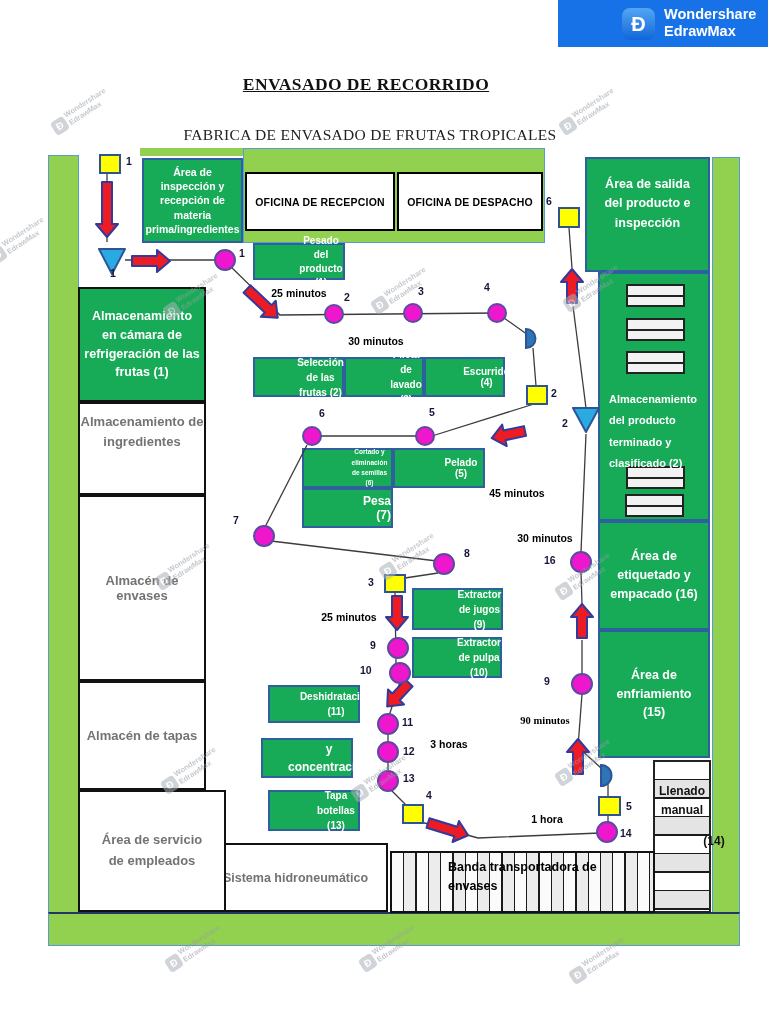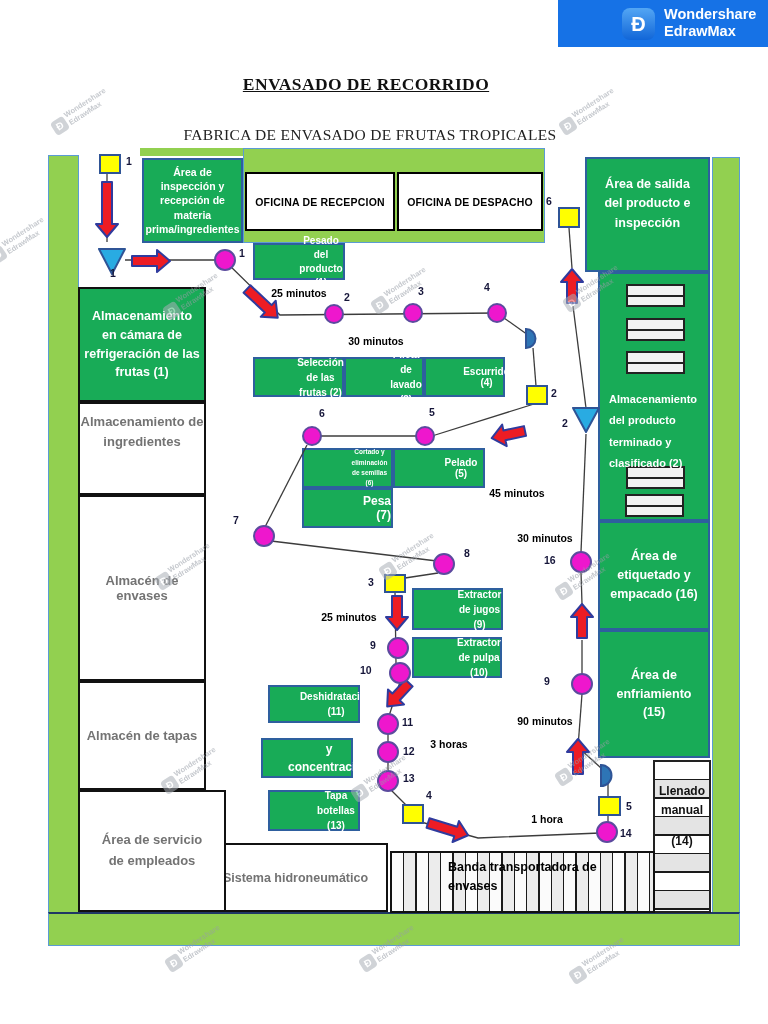--- a/index.html
+++ b/index.html
@@ -99,21 +99,21 @@
   <div class="abs greenbox" style="left:598px;top:521px;width:112px;height:109px;font-size:12.5px;line-height:1.5;padding:0 8px;">
       <span>Área de etiquetado y empacado (16)</span>
     </div>
   <div class="abs greenbox" style="left:598px;top:630px;width:112px;height:128px;font-size:12.5px;line-height:1.5;padding:0 12px;">
       <span>Área de enfriamiento (15)</span>
     </div>
 
   <div class="abs llenado" style="left:653px;top:760px;width:58px;height:153px;">
     <div class="line" style="top:22px;">Llenado</div>
     <div class="line" style="top:41px;">manual</div>
-    <div class="line" style="top:72px;">(14)</div>
+    <div class="line" style="top:72px;margin-left:32px;">(14)</div>
   </div>
 
   <div class="abs room" style="left:203px;top:843px;width:185px;height:69px;font-size:12.5px;font-weight:bold;">
       <span>Sistema hidroneumático</span>
     </div>
   <div class="abs conveyor" style="left:390px;top:851px;width:265px;height:62px;">
     <div class="cap">Banda transportadora de envases</div>
   </div>
 
   <div class="abs" style="left:78px;top:287px;width:128px;height:115px;background:#18ab57;border:2px solid #111;box-sizing:border-box;color:#fff;font-weight:bold;font-size:12.5px;line-height:1.5;display:flex;align-items:center;justify-content:center;text-align:center;padding:2px 4px;">
@@ -261,21 +261,21 @@
   <div class="num" style="left:544px;top:554px;">16</div>
   <div class="num" style="left:562px;top:417px;">2</div>
   <div class="num" style="left:546px;top:195px;">6</div>
 
   <div class="time" style="left:299px;top:287px;">25 minutos</div>
   <div class="time" style="left:376px;top:335px;">30 minutos</div>
   <div class="time" style="left:517px;top:487px;">45 minutos</div>
   <div class="time" style="left:349px;top:611px;">25 minutos</div>
   <div class="time" style="left:449px;top:738px;">3 horas</div>
   <div class="time" style="left:545px;top:532px;">30 minutos</div>
-  <div class="time" style="left:545px;top:715px;">90 minutos</div>
+  <div class="time" style="left:545px;top:715px;font-family:Liberation Serif, serif;">90 minutos</div>
   <div class="time" style="left:547px;top:813px;">1 hora</div>
 
   <div class="wm" style="left:48px;top:103px;">
       <span class="wm-logo">Ɖ</span>
       <span class="wm-text">
         <span>Wondershare</span>
         <span>EdrawMax</span>
       </span>
     </div>
   <div class="wm" style="left:556px;top:103px;">

